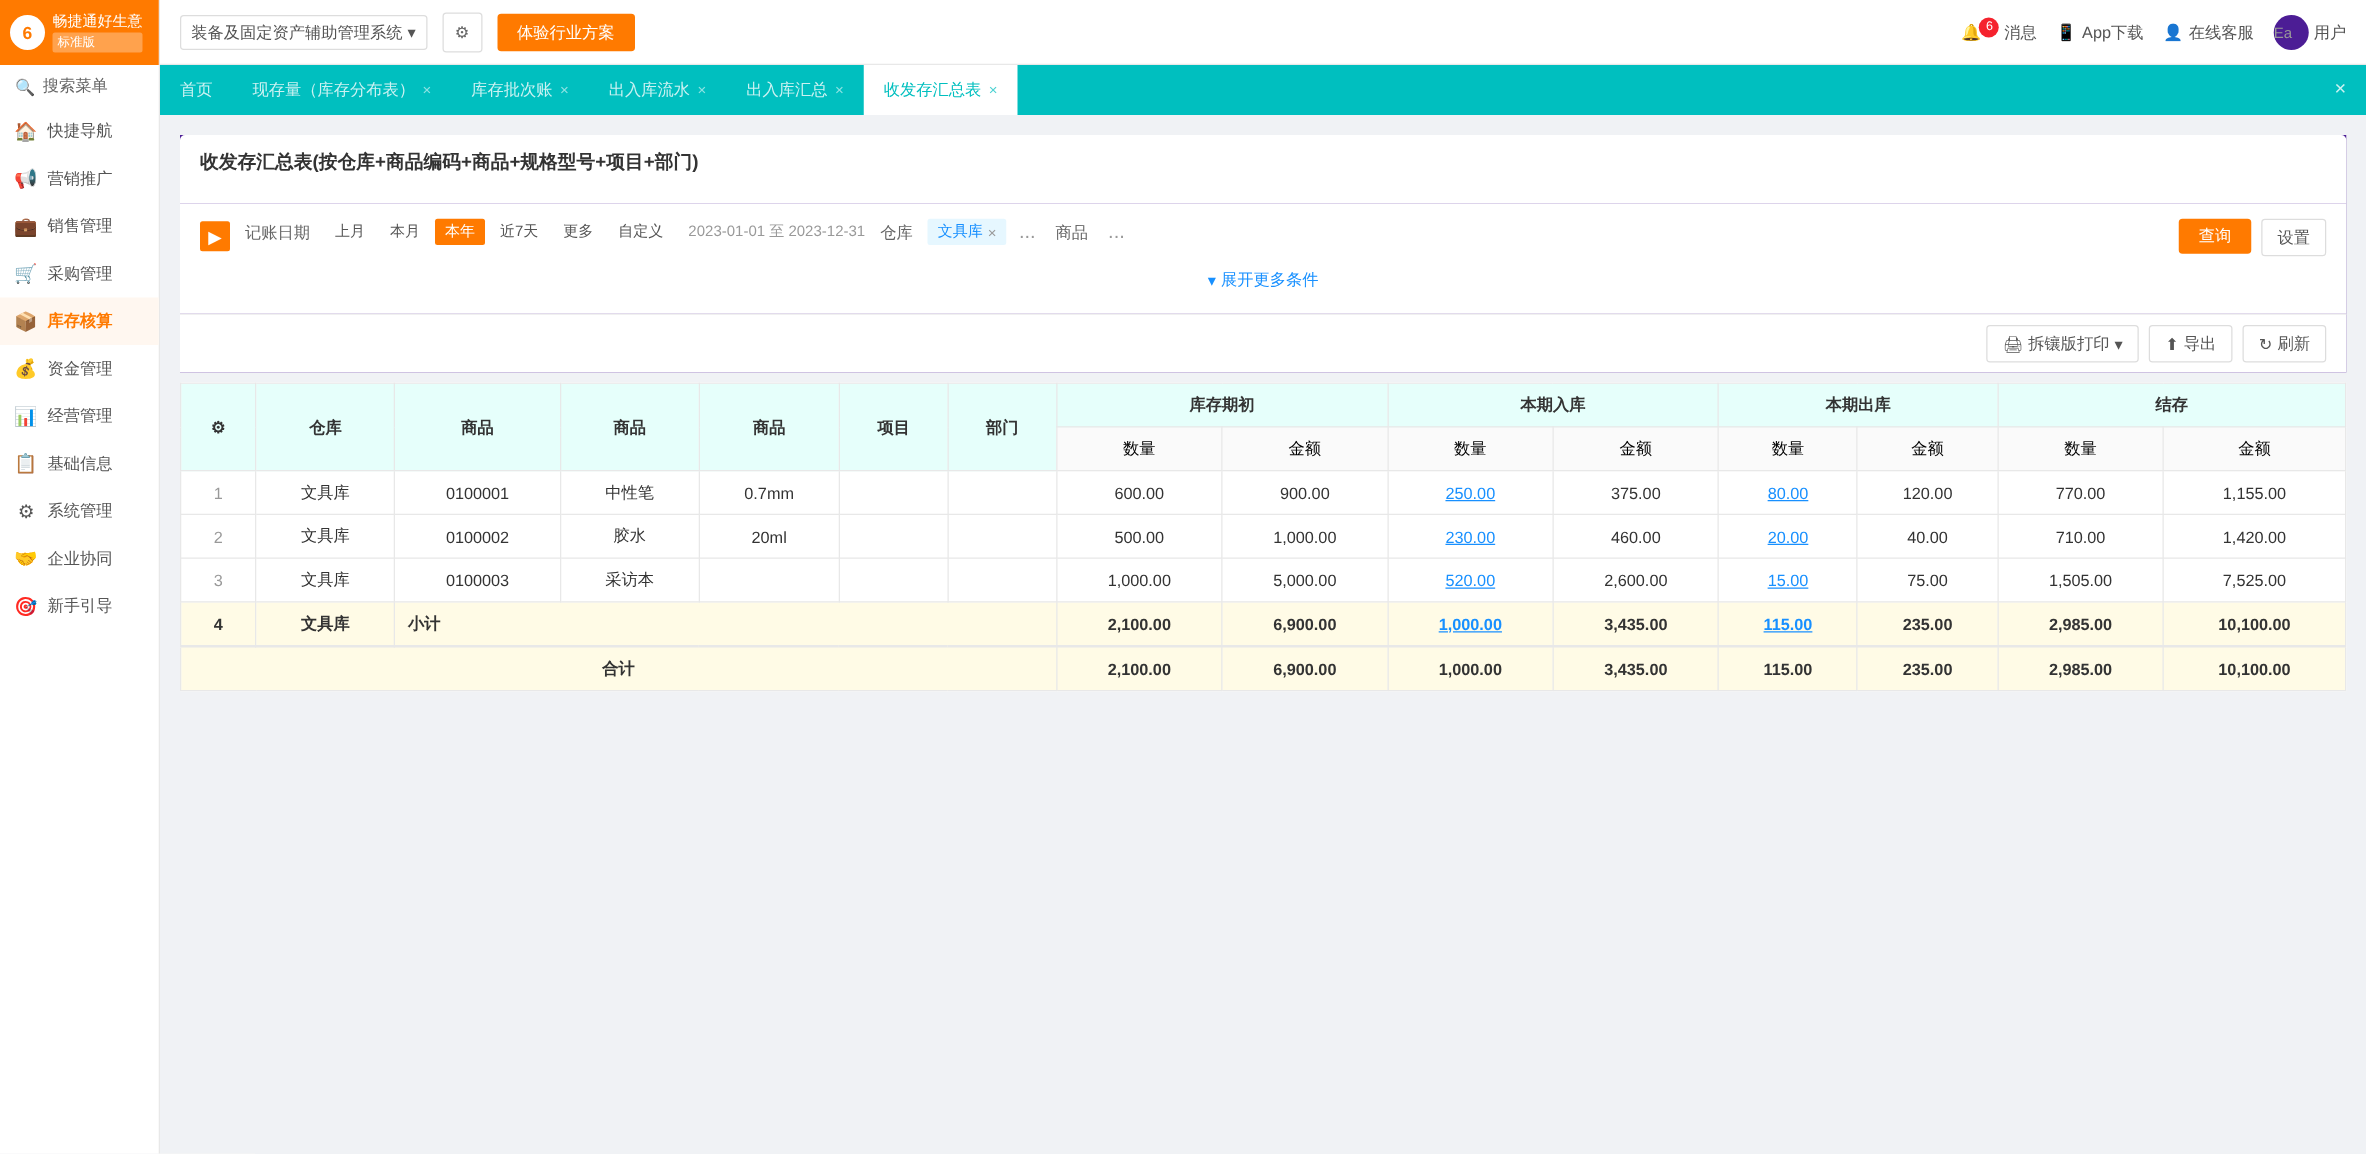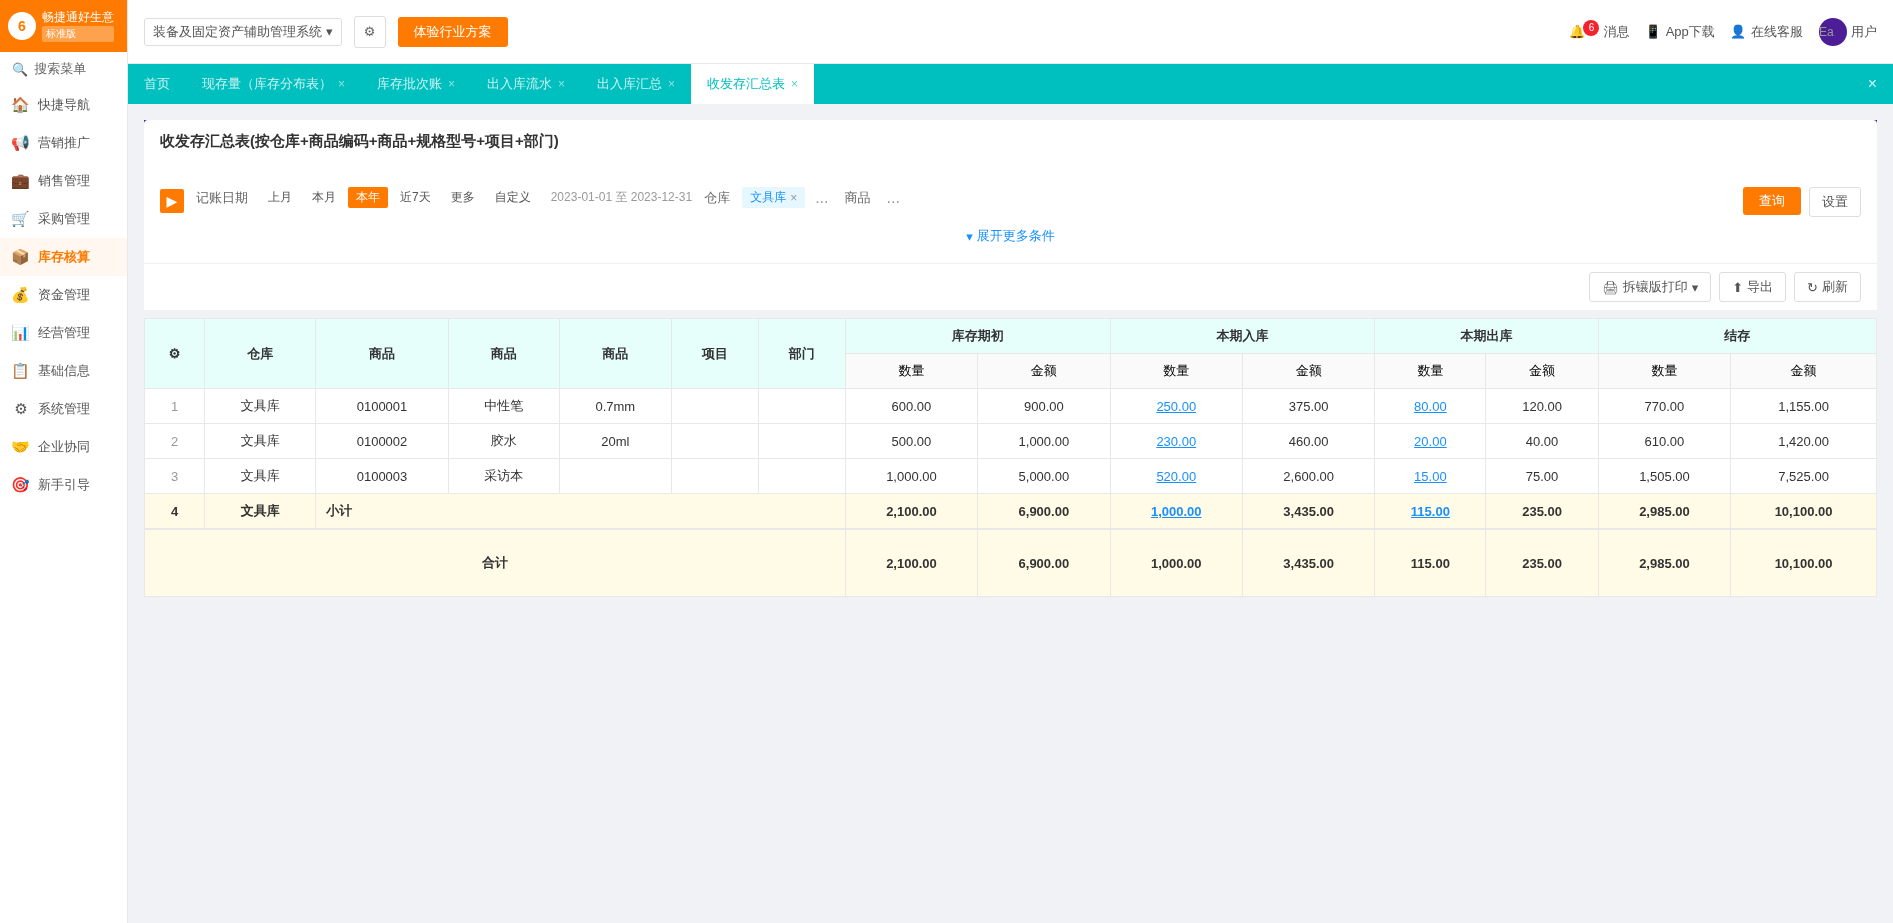--- a/index.html
+++ b/index.html
@@ -16,21 +16,21 @@
     .sidebar-logo-badge { font-size: 10px; background: rgba(255,255,255,0.3); padding: 1px 4px; border-radius: 2px; }
     .sidebar-search { display: flex; align-items: center; gap: 6px; padding: 8px 12px; color: #666; cursor: pointer; font-size: 13px; }
     .sidebar-nav-item { display: flex; align-items: center; gap: 8px; padding: 10px 12px; color: #555; cursor: pointer; font-size: 13px; }
     .sidebar-nav-item.active { background: #fff7f0; color: #ff7a00; font-weight: bold; }
     .sidebar-nav-icon { width: 18px; height: 18px; display: flex; align-items: center; justify-content: center; font-size: 15px; }
 
     
     .main-content { flex: 1; display: flex; flex-direction: column; overflow: hidden; }
 
     
-    .top-bar { height: 64px; background: #fff; display: flex; align-items: center; padding: 0 16px; border-bottom: 1px solid #e8e8e8; justify-content: space-between; flex-shrink: 0; }
+    .top-bar { height: 52px; background: #fff; display: flex; align-items: center; padding: 0 16px; border-bottom: 1px solid #e8e8e8; justify-content: space-between; flex-shrink: 0; }
     .top-bar-left { display: flex; align-items: center; gap: 12px; }
     .system-dropdown { display: flex; align-items: center; gap: 4px; padding: 4px 8px; border: 1px solid #ddd; border-radius: 3px; cursor: pointer; color: #555; }
     .settings-btn { width: 32px; height: 32px; border: 1px solid #ddd; border-radius: 3px; display: flex; align-items: center; justify-content: center; cursor: pointer; color: #666; }
     .trial-btn { background: #ff7a00; color: #fff; padding: 6px 16px; border-radius: 3px; cursor: pointer; font-size: 13px; border: none; }
     .top-bar-right { display: flex; align-items: center; gap: 16px; color: #555; font-size: 13px; }
     .top-bar-right-item { display: flex; align-items: center; gap: 4px; cursor: pointer; }
     .notification-badge { background: #f5222d; color: #fff; border-radius: 50%; width: 16px; height: 16px; font-size: 10px; display: flex; align-items: center; justify-content: center; margin-left: -6px; margin-top: -8px; }
     .user-avatar { width: 28px; height: 28px; border-radius: 50%; background: #4c1d95; display: flex; align-items: center; font-size: 12px; color: #999; }
 
     
@@ -70,21 +70,21 @@
     table { width: 100%; border-collapse: collapse; font-size: 13px; }
     thead th { background: #fafafa; border: 1px solid #e8e8e8; padding: 8px 10px; text-align: center; color: #000000; font-weight: normal; white-space: nowrap; }
     thead tr:first-child th { background: #e6fffb; color: #333; font-weight: bold; }
     tbody td { border: 1px solid #e8e8e8; padding: 8px 10px; text-align: center; color: #333; }
     tbody tr.subtotal td { background: #fffbe6; font-weight: bold; }
     .text-link { color: #1890ff; text-decoration: underline; cursor: pointer; }
     .row-num { color: #999; }
 
     
     .table-footer { background: #fffbe6; border-top: 2px solid #e8e8e8; }
-    .table-footer td { font-weight: bold; padding: 24px 10px; text-align: center; border: 1px solid #e8e8e8; }
+    .table-footer td { font-weight: bold; padding: 8px 10px; text-align: center; border: 1px solid #e8e8e8; }
 
     
     .filter-section { background: #fff; padding: 12px 16px; }
     .filter-inner { display: flex; align-items: flex-start; gap: 0; }
     .filter-arrow-btn { width: 24px; height: 24px; background: #ff7a00; color: #fff; border: none; cursor: pointer; border-radius: 2px; display: flex; align-items: center; justify-content: center; font-size: 14px; margin-right: 12px; flex-shrink: 0; margin-top: 2px; }
     .filter-fields { display: flex; flex-wrap: wrap; gap: 12px; align-items: center; flex: 1; }
 
     .right-actions { display: flex; align-items: flex-start; gap: 8px; }
 
     .expand-row { display: flex; justify-content: center; padding: 6px 0; background: #fff; }
@@ -344,21 +344,21 @@
       <td>胶水</td>
       <td>20ml</td>
       <td></td>
       <td></td>
       <td>500.00</td>
       <td>1,000.00</td>
       <td><span class="text-link">230.00</span></td>
       <td>460.00</td>
       <td><span class="text-link">20.00</span></td>
       <td>40.00</td>
-      <td>610.00</td>
+      <td>710.00</td>
       <td>1,420.00</td>
     </tr>
               <tr>
       <td class="row-num">3</td>
       <td>文具库</td>
       <td>0100003</td>
       <td>采访本</td>
       <td></td>
       <td></td>
       <td></td>

